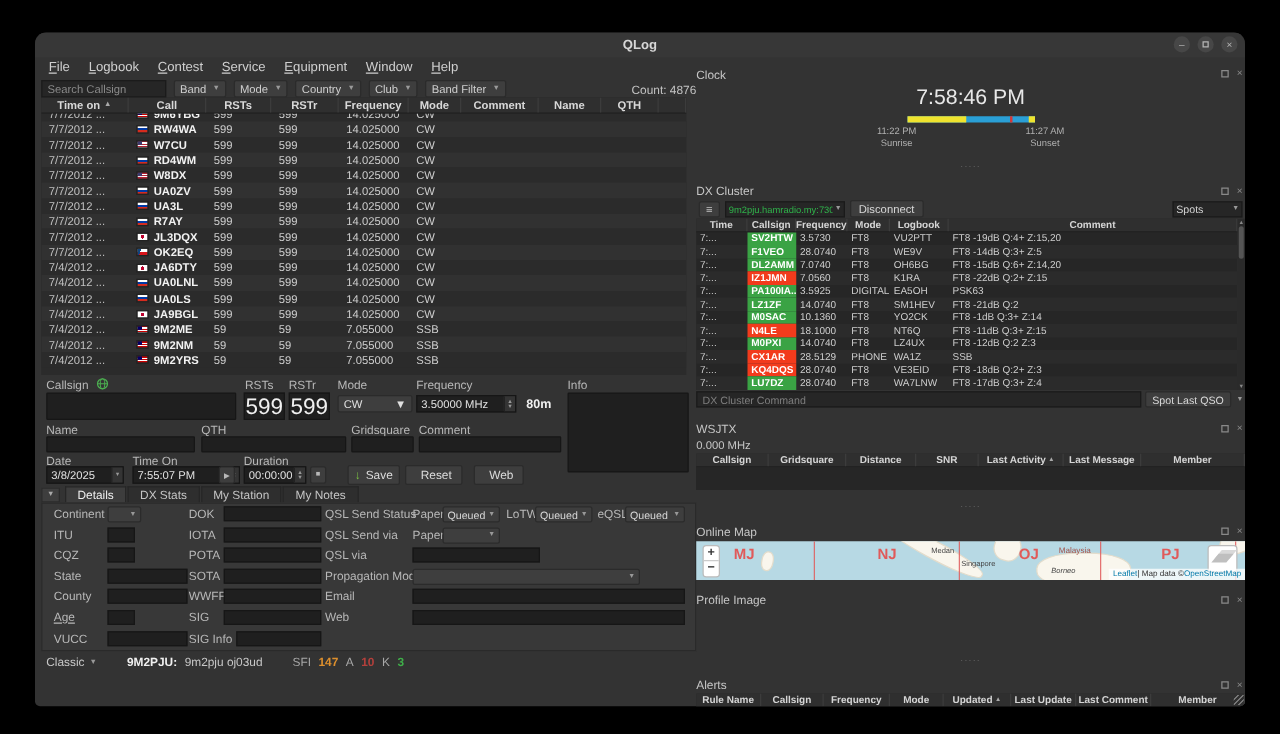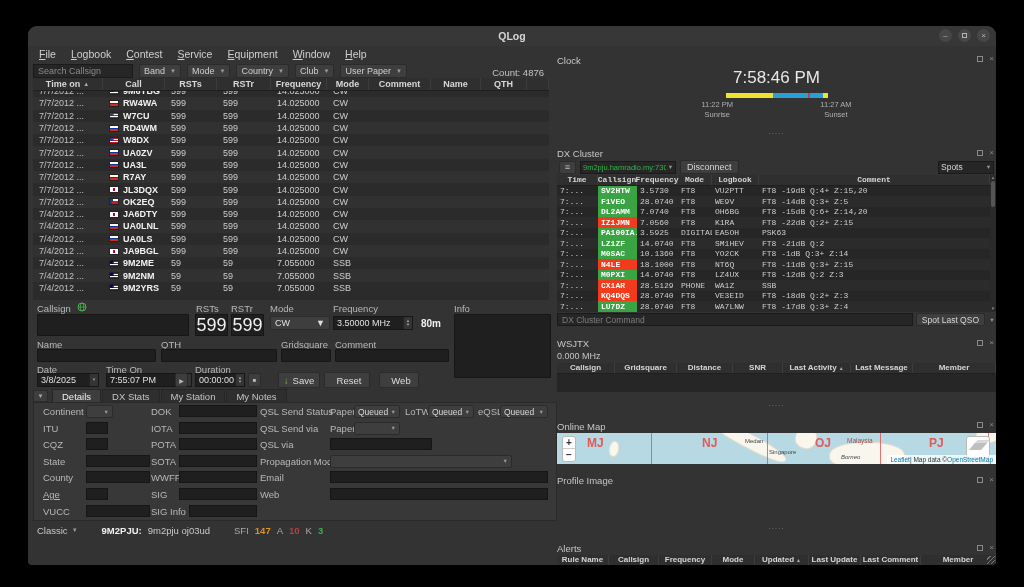--- a/index.html
+++ b/index.html
@@ -20,21 +20,21 @@
   .menu-item{font-size:10.5px;color:#cfcfcf;display:inline-block;}
   .menu-item::first-letter{text-decoration:underline;}
   
   .left-pane{position:absolute;left:5px;top:35px;width:524px;height:504px;}
   .filterbar{height:17px;display:flex;align-items:flex-end;gap:6px;}
   .search-input{width:100px;height:14px;background:#262626;border:1px solid #1b1b1b;color:#8a8a8a;
     font-size:9px;padding:0 4px;display:flex;align-items:center;}
   .combo{height:14px;background:#3e3e3e;border:1px solid #2b2b2b;border-radius:2px;color:#cfcfcf;
     font-size:9px;display:flex;align-items:center;padding:0 4px;gap:5px;}
   .combo .arr{font-size:6px;color:#9a9a9a;}
-  .count{margin-left:auto;margin-right:13px;font-size:9.5px;color:#c3c3c3;}
+  .count{margin-left:auto;margin-right:0;font-size:9.5px;color:#c3c3c3;}
   
   .log-table{height:222px;width:516px;background:#2b2b2b;overflow:hidden;display:flex;flex-direction:column;}
   .lt-head{display:flex;height:13px;background:#2f2f2f;border-bottom:1px solid #1f1f1f;flex:none;}
   .lt-h{font-size:9px;font-weight:bold;color:#d8d8d8;border-right:1px solid #3c3c3c;
     display:flex;align-items:center;justify-content:center;gap:3px;flex:none;}
   .lt-h .sort{font-size:6px;color:#aaa;}
   .lt-body{overflow:hidden;flex:1;}
   .lt-row{display:flex;height:12.3px;align-items:center;}
   .lt-row:nth-child(even){background:#313131;}
   .lt-row:nth-child(odd){background:#2b2b2b;}
@@ -206,21 +206,21 @@
             </div>
             <div class="combo">
               <span>Country</span>
               <span class="arr">▼</span>
             </div>
             <div class="combo">
               <span>Club</span>
               <span class="arr">▼</span>
             </div>
             <div class="combo">
-              <span>User Paper</span>
+              <span>Band Filter</span>
               <span class="arr">▼</span>
             </div>
           </span>
         <span class="count">Count: 4876</span>
       </div>
 
       <div class="log-table">
         <div class="lt-head" id="lt-head">
             <div class="lt-h" style="width: 70px;">Time on<span class="sort">▲</span></div>
             <div class="lt-h" style="width: 62px;">Call</div>
@@ -711,21 +711,21 @@
             <span class="txt">9m2pju.hamradio.my:7300</span>
             <span class="arr">▼</span>
           </div>
           <div class="dxc-btn">Disconnect</div>
           <div class="dxc-server spots-combo">
             <span class="txt" style="color:#d5d5d5;font-size:8.5px;">Spots</span>
             <span class="arr">▼</span>
           </div>
         </div>
         <div style="display:flex;">
-          <div class="ct" style="flex:1;font-family:Liberation Mono, monospace;">
+          <div class="ct" style="flex:1;">
             <div class="ct-head" id="dxc-head">
                 <div class="ct-h" style="width: 41px;">Time</div>
                 <div class="ct-h" style="width: 39px;">Callsign</div>
                 <div class="ct-h" style="width: 41px;">Frequency</div>
                 <div class="ct-h" style="width: 34px;">Mode</div>
                 <div class="ct-h" style="width: 47px;">Logbook</div>
                 <div class="ct-h" style="flex: 1 1 0%;">Comment</div>
               </div>
             <div id="dxc-body">
                 <div class="ct-row">

